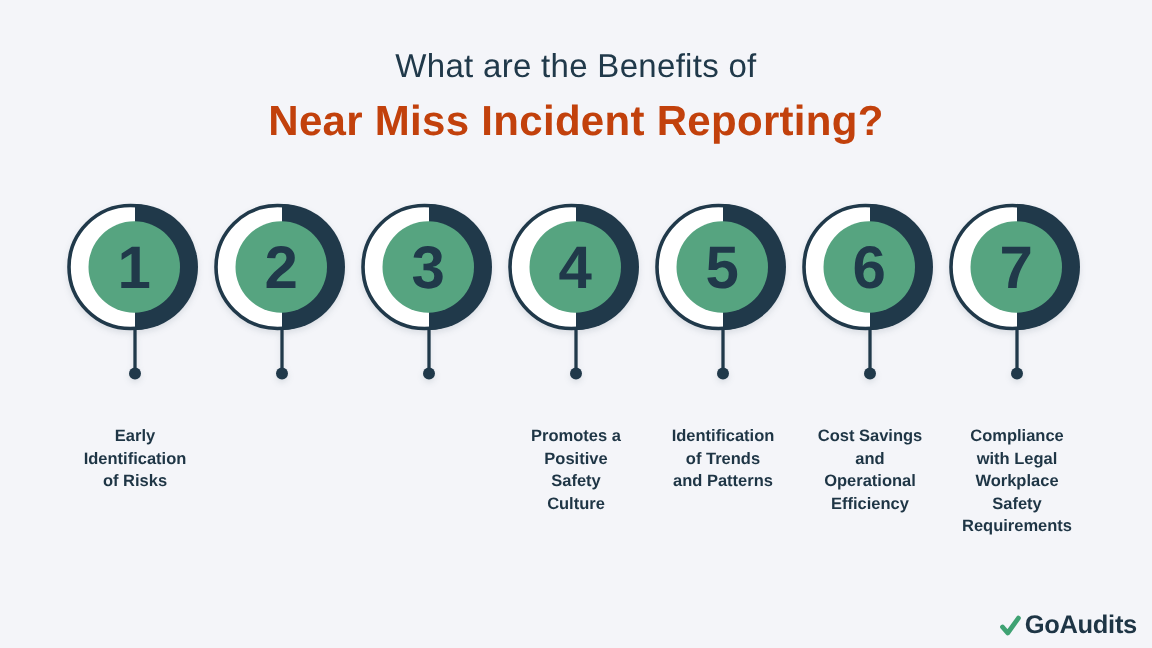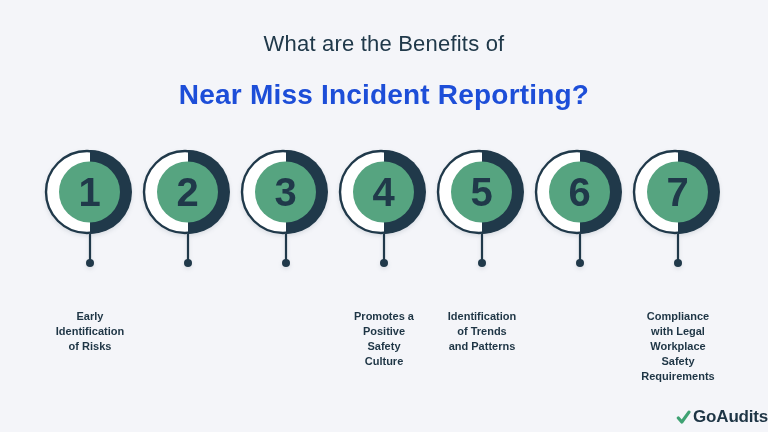--- a/index.html
+++ b/index.html
@@ -23,22 +23,22 @@
     font-size: 22px;
     font-weight: 400;
     line-height: 26px;
     color: #20394a;
     letter-spacing: 0.2px;
   }
   .title-line2 {
     font-size: 28px;
     font-weight: 800;
     line-height: 34px;
-    margin-top: 21px;
-    color: #1d4ed8;
+    margin-top: 7px;
+    color: #c2410c;
     letter-spacing: 0.2px;
   }
   .items-row {
     display: flex;
     justify-content: center;
     margin-top: 37px;
   }
   .item {
     width: 98px;
     display: flex;
@@ -51,32 +51,32 @@
     overflow: visible;
     filter: drop-shadow(0 2px 2px rgba(32,57,74,0.12));
   }
   .badge-number {
     font-family: "Liberation Sans", sans-serif;
     font-weight: 700;
     font-size: 40px;
     fill: #20394a;
   }
   .item-label {
-    margin-top: 38px;
+    margin-top: 27px;
     font-size: 11px;
     font-weight: 700;
     line-height: 15px;
     text-align: center;
     white-space: pre-line;
     color: #1e3545;
     width: 98px;
   }
   .logo {
     position: absolute;
-    right: 0;
+    right: 10px;
     bottom: 5px;
     display: flex;
     align-items: center;
     gap: 2px;
   }
   .logo-text {
     font-size: 17px;
     font-weight: 700;
     letter-spacing: -0.2px;
     color: #1e3545;
@@ -162,20 +162,24 @@
 
     <div class="item">
       <svg class="badge-svg" viewBox="0 0 100 122">
         <circle cx="47" cy="43" r="41" fill="#ffffff" stroke="#20394a" stroke-width="2.4"></circle>
         <path d="M50,1 A42,42 0 0 1 50,85 Z" fill="#20394a"></path>
         <circle cx="49.5" cy="43" r="30.5" fill="#56a480"></circle>
         <line x1="50" y1="85" x2="50" y2="111" stroke="#20394a" stroke-width="2.2"></line>
         <circle cx="50" cy="114" r="4" fill="#20394a"></circle>
         <text class="badge-number" x="49.5" y="57" text-anchor="middle">6</text>
       </svg>
+      <div class="item-label">Cost Savings
+and
+Operational
+Efficiency</div>
     </div>
 
     <div class="item">
       <svg class="badge-svg" viewBox="0 0 100 122">
         <circle cx="47" cy="43" r="41" fill="#ffffff" stroke="#20394a" stroke-width="2.4"></circle>
         <path d="M50,1 A42,42 0 0 1 50,85 Z" fill="#20394a"></path>
         <circle cx="49.5" cy="43" r="30.5" fill="#56a480"></circle>
         <line x1="50" y1="85" x2="50" y2="111" stroke="#20394a" stroke-width="2.2"></line>
         <circle cx="50" cy="114" r="4" fill="#20394a"></circle>
         <text class="badge-number" x="49.5" y="57" text-anchor="middle">7</text>

